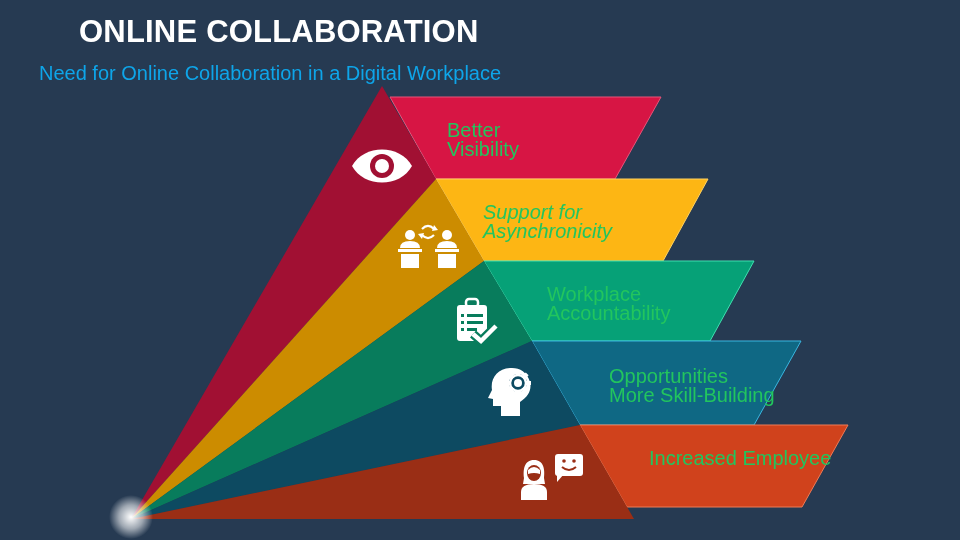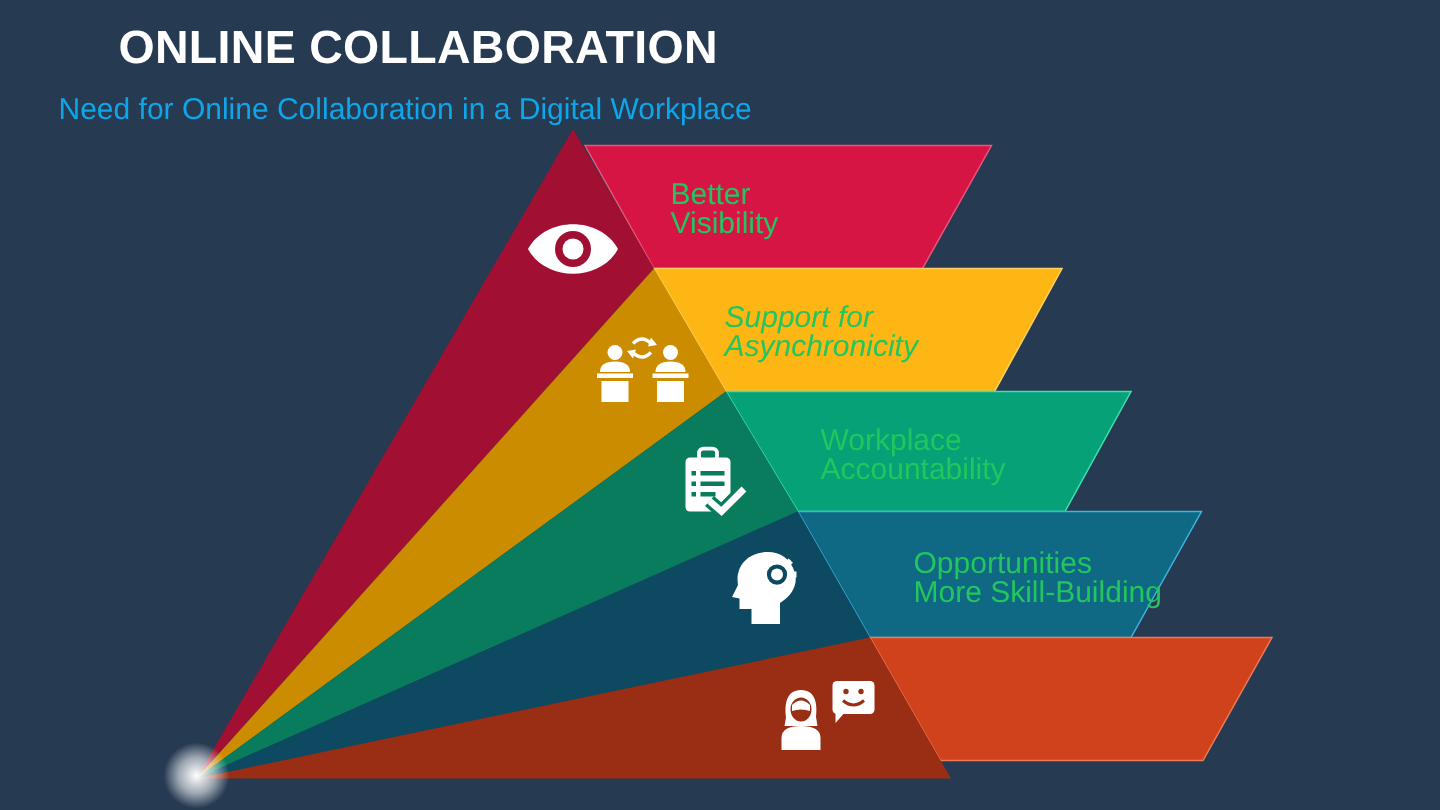--- a/index.html
+++ b/index.html
@@ -146,13 +146,14 @@
 </div>
 <div class="label" style="left:547px; top:285px;">
   <div>Workplace</div>
   <div>Accountability</div>
 </div>
 <div class="label" style="left:609px; top:367px;">
   <div>Opportunities</div>
   <div>More Skill-Building</div>
 </div>
 <div class="label" style="left:649px; top:449px;">
+  <div>Increased Employee</div>
 </div>
 
 </body></html>

